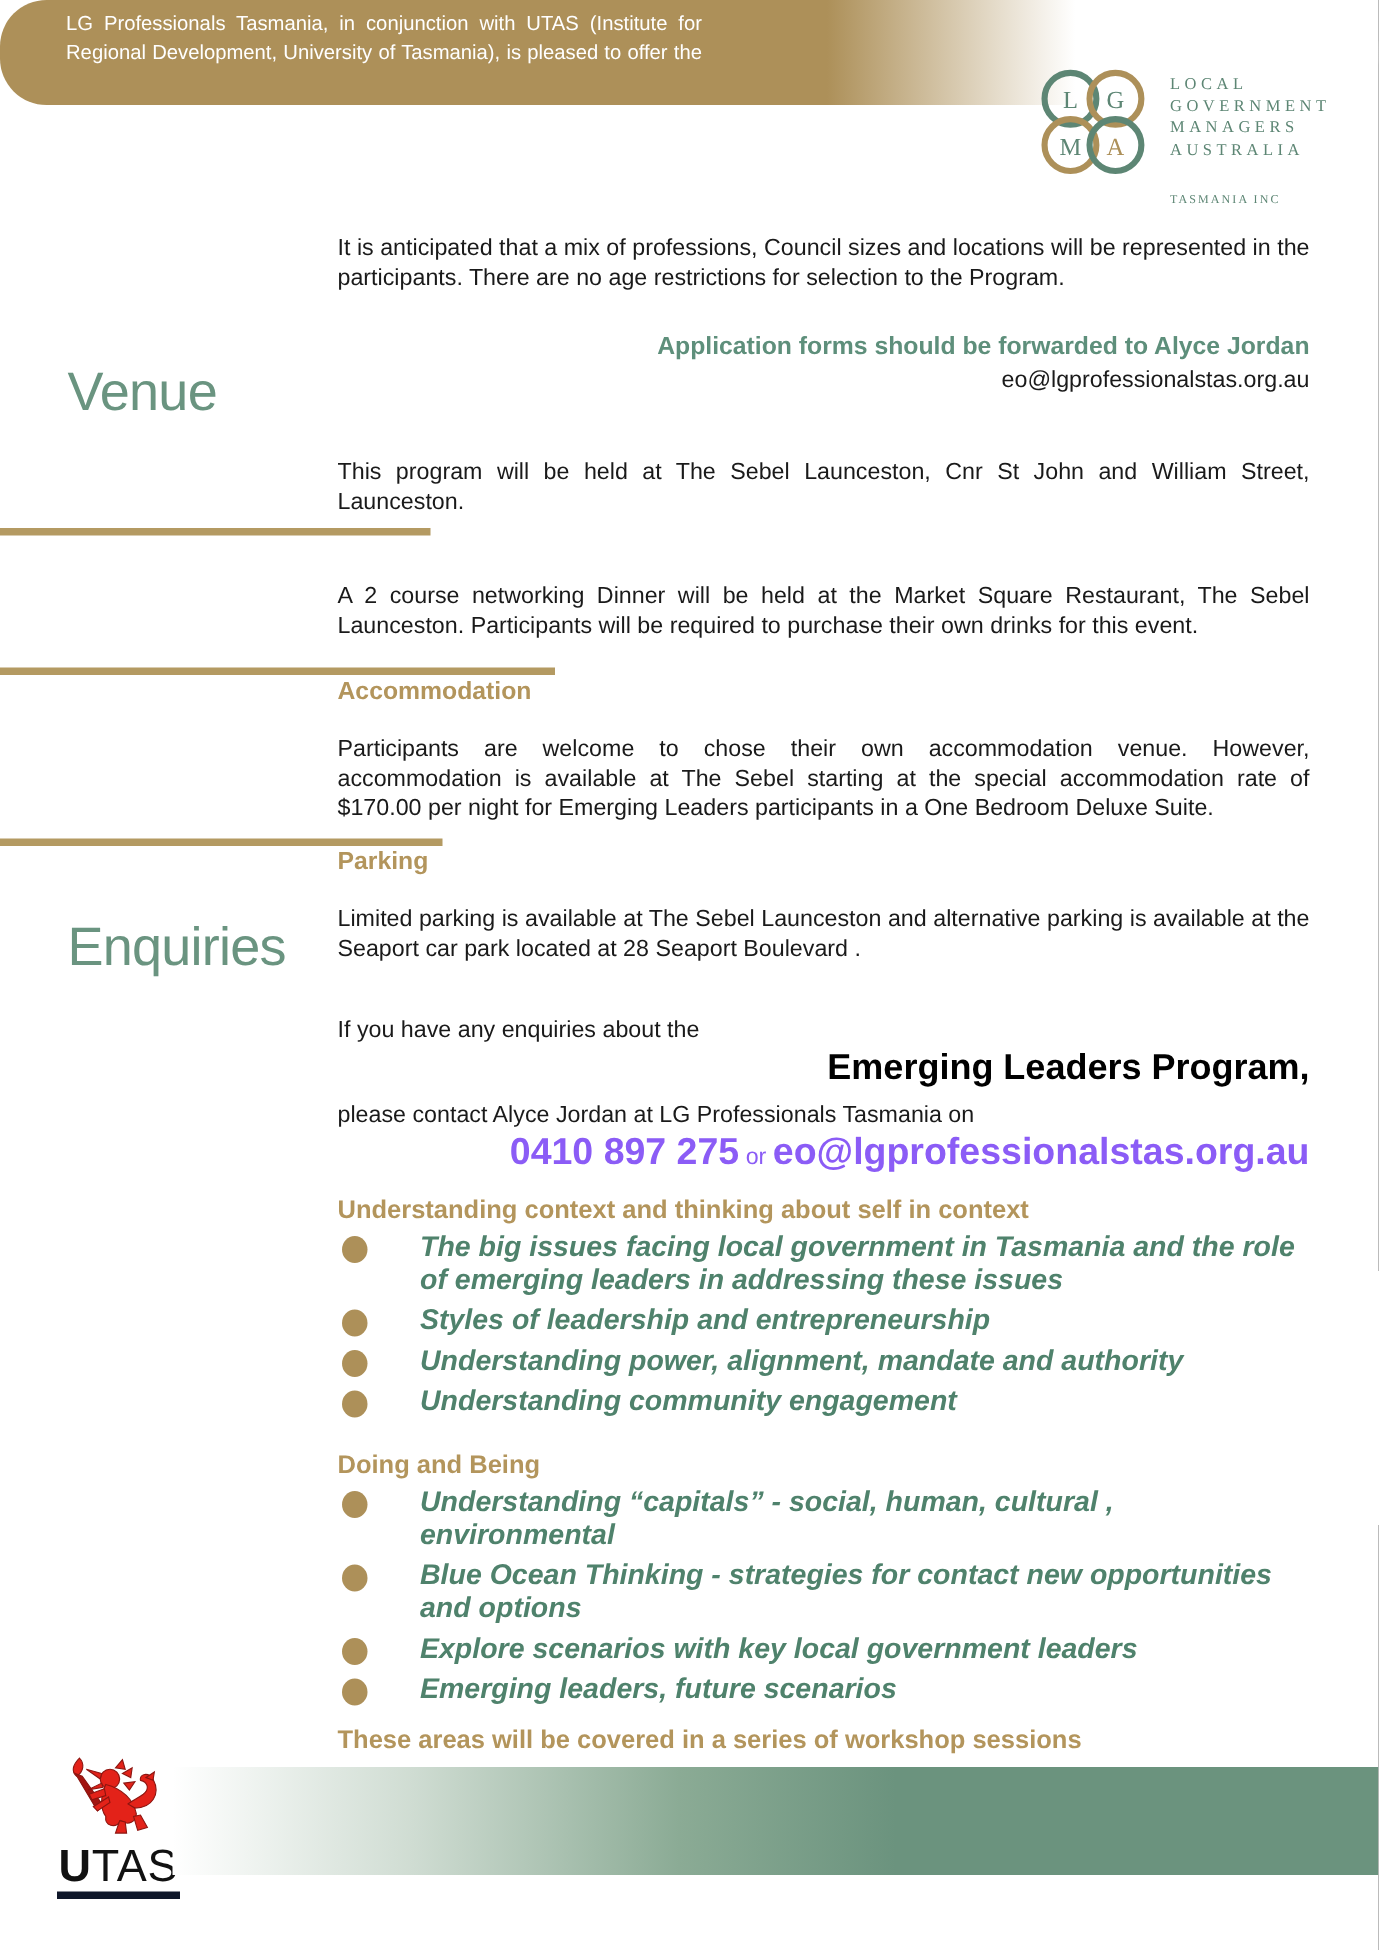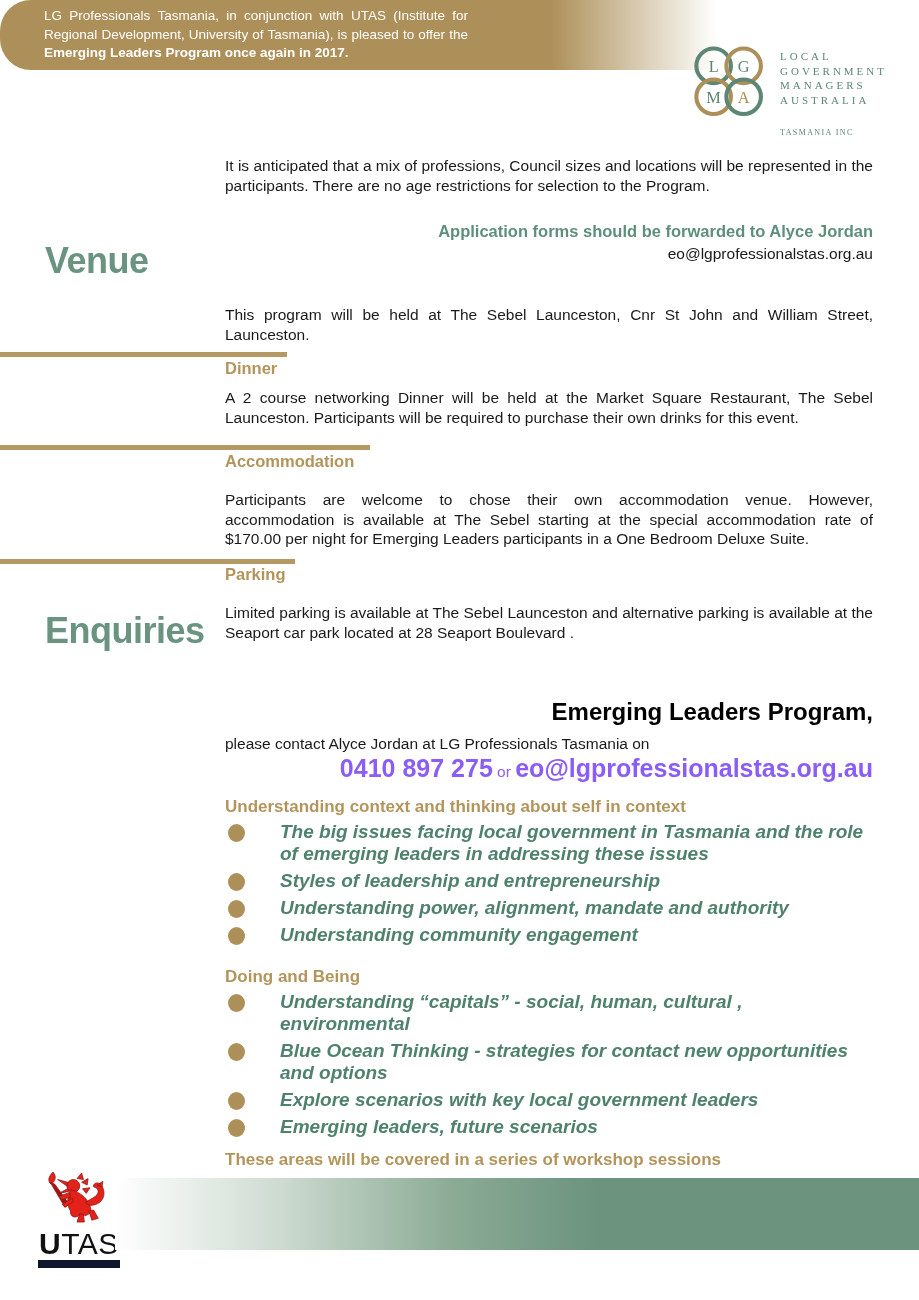--- a/index.html
+++ b/index.html
@@ -26,51 +26,50 @@
     font-family:"Liberation Serif", serif; }
   .lgma-text .org-line { font-size:11px; letter-spacing:3px; line-height:14.6px; }
   .lgma-text .sub-line { font-size:8px; letter-spacing:1.4px; margin-top:21px; }
   
   .col { position:absolute; left:225px; width:648px;margin-top:28px; }
   .body-par { font-size:15.5px; line-height:19.5px; text-align:justify; }
   .center { text-align:right; }
   .app-line { color:#5E8F7B; font-weight:bold; font-size:16.5px; }
   .email-line { font-size:15.5px; }
   .big-heading { position:absolute; left:45px; color:#6A9480;
-    font-weight:bold; font-size:36px; letter-spacing:-0.5px; }
+    font-weight:normal; font-size:36px; letter-spacing:-0.5px; }
   .gold-heading { color:#B3955C; font-weight:bold; font-size:16.5px; }
   .rule { position:absolute; left:0; height:5px; background:#B49A62; }
   .program-name { font-weight:bold; font-size:24px; color:#000; }
   .phone-line { font-weight:bold; font-size:25px; color:#8b5cf6; }
   .phone-line .or { font-weight:normal; font-size:15.5px; }
   .ws-heading { color:#B3955C; font-weight:bold; font-size:17px; }
   .ws-footer { color:#B3955C; font-weight:bold; font-size:17px; }
   .bullet-list { display:flex; flex-direction:column; gap:5px; }
   .bullet-row { display:grid; grid-template-columns:52px 1fr; padding-left:3px; }
   .bullet-dot { width:17px; height:18px; border-radius:50%; background:#AD9059; margin-top:3px; }
   .bullet-text { color:#4F826C; font-weight:bold; font-style:italic;
     font-size:19px; line-height:22px; }
   
   .utas { position:absolute; left:38px; top:1170px; width:78px; text-align:center; }
   .utas-word { display:inline-block; color:#111; font-size:30px; letter-spacing:0.5px;
-    border-bottom:8px solid #0f172a; padding:0 1px 2px 1px; line-height:28px; }
+    border-bottom:5px solid #0f172a; padding:0 1px 2px 1px; line-height:28px; }
   .utas-word .u { font-weight:bold; }
   .footer-bar { position:absolute; left:115px; top:1178px; width:804px; height:72px;
     background:linear-gradient(90deg,#ffffff 0%,#cfdcd2 20%,#8bab95 42%,#6B937E 60%,#6B937E 100%); }
 </style>
 </head>
 <body>
 
 <div class="page">
 
   <div class="banner">
     <div class="banner-text">
       <div class="justify">LG Professionals Tasmania, in conjunction with UTAS (Institute for</div>
       <div class="justify">Regional Development, University of Tasmania), is pleased to offer the</div>
-      <div class="bold">Emerging Leaders Program once again in 2017.</div>
     </div>
   </div>
 
   <div class="lgma">
     <svg class="lgma-rings" viewBox="0 0 86 88">
       <circle cx="25" cy="24" r="19" fill="none" stroke="#5D8674" stroke-width="4.5"></circle>
       <circle cx="58" cy="24" r="19" fill="none" stroke="#AD9059" stroke-width="4.5"></circle>
       <circle cx="25" cy="58" r="19" fill="none" stroke="#AD9059" stroke-width="4.5"></circle>
       <circle cx="58" cy="58" r="19" fill="none" stroke="#5D8674" stroke-width="4.5"></circle>
       <text x="25" y="31" text-anchor="middle" font-family="Liberation Serif, serif" font-size="18" fill="#5D8674">L</text>
@@ -87,33 +86,33 @@
     </div>
   </div>
 
   <div class="col body-par" style="top:128px;">It is anticipated that a mix of professions, Council sizes and locations will be represented in the participants. There are no age restrictions for selection to the Program.</div>
   <div class="col center app-line" style="top:194px;">Application forms should be forwarded to Alyce Jordan</div>
   <div class="col center email-line" style="top:217px;">eo@lgprofessionalstas.org.au</div>
 
   <div class="big-heading" style="top:240px;">Venue</div>
   <div class="col body-par" style="top:277px;">This program will be held at The Sebel Launceston, Cnr St John and William Street, Launceston.</div>
 
-  <div class="col gold-heading" style="top:331px;">Dinner</div>
   <div class="rule" style="top:352px; width:287px;"></div>
   <div class="col body-par" style="top:360px;">A 2 course networking Dinner will be held at the Market Square Restaurant, The Sebel Launceston.  Participants will be required to purchase their own drinks for this event.</div>
 
   <div class="col gold-heading" style="top:424px;">Accommodation</div>
   <div class="rule" style="top:445px; width:370px;"></div>
   <div class="col body-par" style="top:462px;">Participants are welcome to chose their own accommodation venue. However, accommodation is available at The Sebel starting at the special accommodation rate of $170.00 per night for Emerging Leaders participants in a One Bedroom Deluxe Suite.</div>
 
   <div class="col gold-heading" style="top:537px;">Parking</div>
   <div class="rule" style="top:559px; width:295px;"></div>
   <div class="col body-par" style="top:575px;">Limited parking is available at The Sebel Launceston and alternative parking is available at the Seaport car park located at 28 Seaport Boulevard .</div>
 
   <div class="big-heading" style="top:610px;">Enquiries</div>
+  <div class="col body-par" style="top:649px; text-align:left;">If you have any enquiries about the</div>
   <div class="col center program-name" style="top:670px;">Emerging Leaders Program,</div>
   <div class="col body-par" style="top:706px; text-align:left;">please contact Alyce Jordan at LG Professionals Tasmania  on</div>
   <div class="col center phone-line" style="top:726px;">
     <span>0410 897 275</span><span class="or"> or </span><span>eo@lgprofessionalstas.org.au</span>
   </div>
 
   <div class="col ws-heading" style="top:769px;">Understanding context and thinking about self in context</div>
   <div class="col bullet-list" style="top:793px;">
     <div class="bullet-row">
       <span class="bullet-dot"></span>

